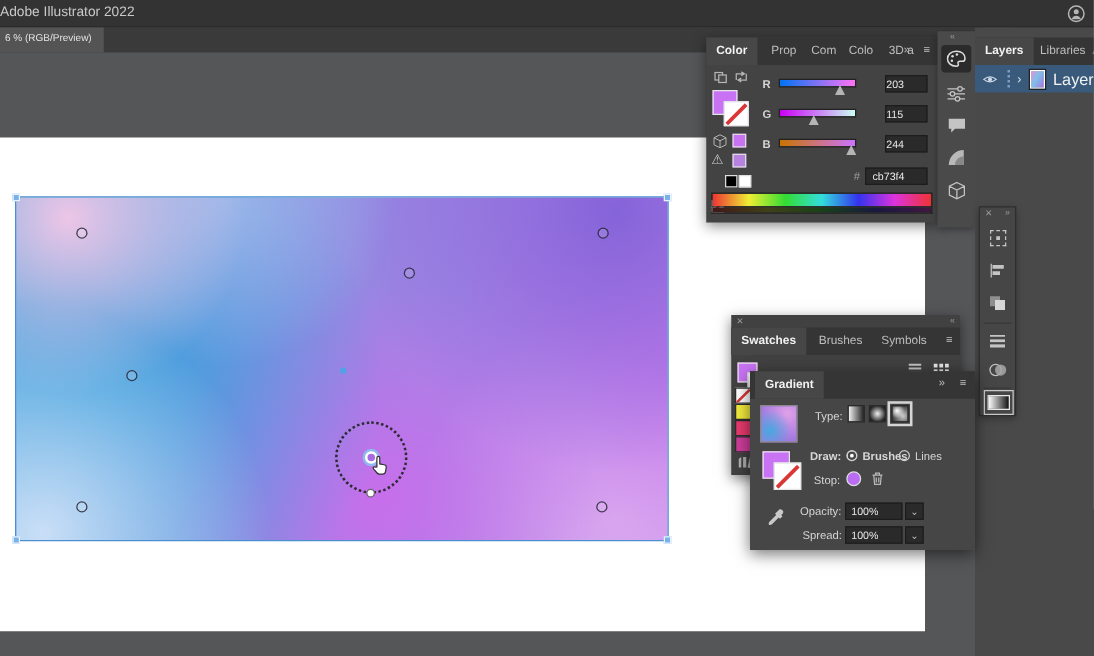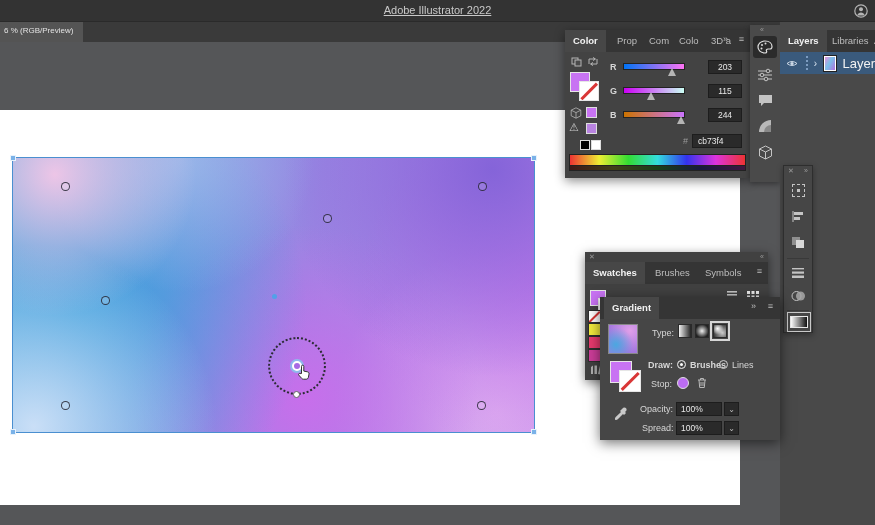--- a/index.html
+++ b/index.html
@@ -2,21 +2,21 @@
 <html><head>
 <meta charset="utf-8">
 <style>
   * { margin:0; padding:0; box-sizing:border-box; }
   body { font-family:"Liberation Sans", sans-serif; background:#555; }
   .app { position:relative; width:875px; height:525px; overflow:hidden; background:#555658; }
   .abs { position:absolute; }
 
   
   .titlebar { left:0; top:0; width:875px; height:22px; background:#333333; border-bottom:1px solid #2a2a2a; }
-  .titlebar .title { position:absolute; left:0; right:0; top:4px; text-align:center; font-size:11px; color:#c9c9c9;text-decoration:underline; }
+  .titlebar .title { position:absolute; left:0; right:0; top:4px; text-align:left; font-size:11px; color:#c9c9c9; }
   .account-icon { position:absolute; right:6px; top:3px; width:16px; height:16px; }
 
   
   .tabbar { left:0; top:22px; width:812px; height:20px; background:#3a3a3a; }
   .doc-tab { position:absolute; left:0; top:0; height:20px; padding:4px 10px 0 4px; background:#545454; font-size:8px; color:#e2e2e2; }
 
   
   .canvas-white { left:0; top:110px; width:740px; height:395px; background:#ffffff; }
   .artboard { border:1px solid #4a8fd0;
     background:
@@ -56,21 +56,21 @@
   
   .color-panel { left:565px; top:30px; width:185px; height:148px; }
   .chan-row { position:absolute; left:45px; width:132px; height:14px; }
   .chan-label { position:absolute; left:0; top:2px; font-size:9px; font-weight:bold; color:#d6d6d6; }
   .chan-track { position:absolute; left:13px; top:3px; width:62px; height:7px; border:1px solid #222; }
   .track-r { background:linear-gradient(90deg, rgb(0,115,244), rgb(255,115,244)); }
   .track-g { background:linear-gradient(90deg, rgb(203,0,244), rgb(203,255,244)); }
   .track-b { background:linear-gradient(90deg, rgb(203,115,0), rgb(203,115,255)); }
   .chan-handle { position:absolute; top:4px; width:0; height:0;
     border-left:4px solid transparent; border-right:4px solid transparent; border-bottom:8px solid #b5b5b5; }
-  .chan-val { left:98px; top:0; width:34px; text-align:center; }
+  .chan-val { left:98px; top:0; width:34px; }
   .proxy-fill { background:#c873f3; border:1px solid #e6e6e6; }
   .proxy-stroke { background:#ffffff; border:1px solid #e6e6e6; position:relative; overflow:hidden; }
   .proxy-stroke::after { content:""; position:absolute; left:-2px; right:-2px; top:45%; height:2.5px;
     background:#d93636; transform:rotate(-45deg); }
   .spectrum { position:absolute; left:4px; right:4px; top:124px; height:12px;
     background:linear-gradient(90deg,#e33,#ee3,#3d3,#3dd,#33e,#d3d,#e33); border:1px solid #222; }
   .spectrum-dark { position:absolute; left:4px; right:4px; top:136px; height:5px;
     background:linear-gradient(90deg,#401818,#404018,#184018,#181840,#401840); border:1px solid #222; border-top:none; }
 
   

